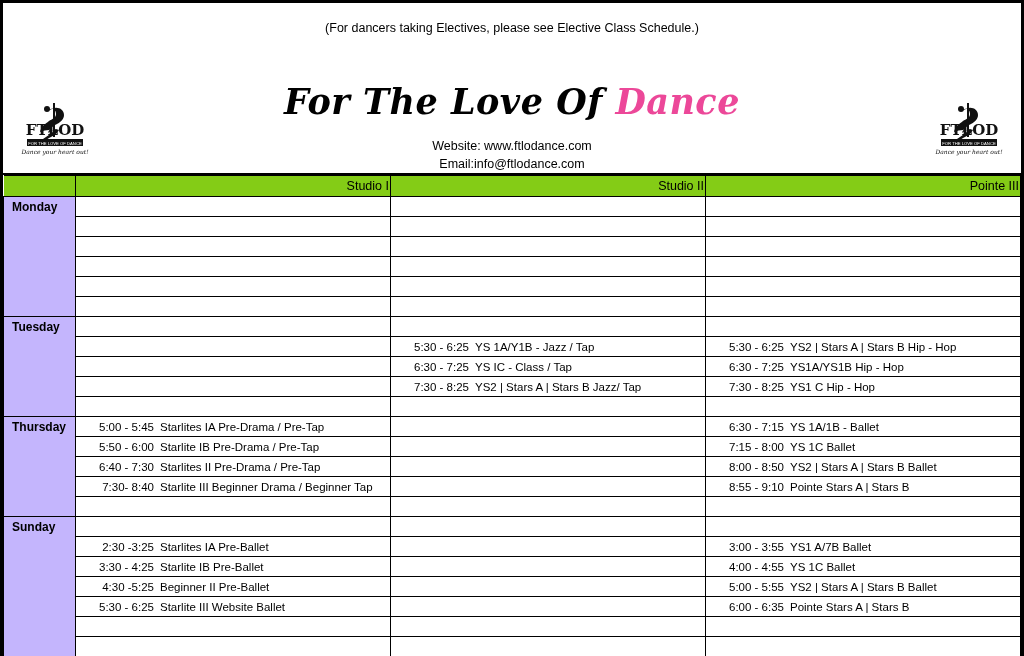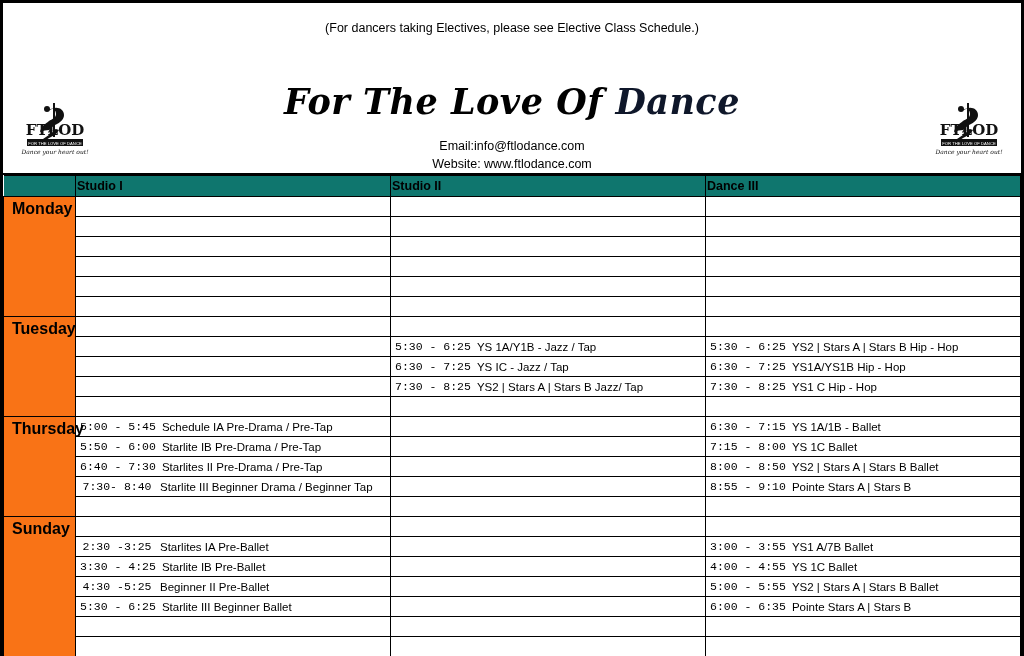--- a/index.html
+++ b/index.html
@@ -44,21 +44,21 @@
     left: 0;
     width: 100%;
     text-align: center;
     font-family: "DejaVu Serif", serif;
     font-style: italic;
     font-size: 35px;
     font-weight: bold;
     letter-spacing: 0.5px;
     white-space: nowrap;
   }
-  .title .part2 { color: #0f172a; }
+  .title .part2 { color: #ec4899; }
   .contact {
     position: absolute;
     top: 134px;
     left: 0;
     width: 100%;
     text-align: center;
     font-size: 12.5px;
     line-height: 18px;
     color: #000000;
   }
@@ -78,61 +78,60 @@
     width: 100%;
     table-layout: fixed;
   }
   table.sched col.day { width: 72px; }
   table.sched col.studio { width: 315px; }
   .colhead td {
     border: 1px solid #000000;
     border-left: none;
     border-right: none;
     height: 18px;
-    text-align: left;
-    font-weight: bold;
+    text-align: right;
+    font-weight: normal;
     font-size: 12.5px;
-    background: #0f766e;
+    background: #84cc16;
   }
   .colhead td.dayblank {
     border-right: 1px solid #000000;
   }
   .colhead td.stu {
     border-right: 1px solid #000000;
   }
   td.daycell {
     border: 1px solid #000000;
     border-top: 1px solid #000000;
     vertical-align: top;
     font-weight: bold;
-    font-size: 16px;
+    font-size: 12px;
     padding: 3px 0 0 8px;
-    background: #f97316;
+    background: #c4b5fd;
     white-space: nowrap;
   }
   td.slot {
     border: 1px solid #000000;
     height: 19px;
     font-size: 11.5px;
     padding: 0;
     background: #ffffff;
     overflow: hidden;
   }
   .slotinner {
     display: flex;
     align-items: center;
     height: 19px;
     padding-left: 4px;
     white-space: nowrap;
   }
   .slotinner .time {
     display: inline-block;
     min-width: 74px;
-    text-align: center;
-    font-family: Liberation Mono, monospace;
+    text-align: right;
   }
   .slotinner .label {
     padding-left: 6px;
   }
   
   .f-pink   { background: #ffaad4; }
   .f-peach  { background: #fad3ac; }
   .f-blue   { background: #66ccff; }
   .f-green  { background: #9ad86e; }
   .f-purple { background: #e07ef0; }
@@ -145,22 +144,22 @@
 
 <div class="page">
 
   <div class="header">
 
     <div class="elective-note">(For dancers taking Electives, please see Elective Class Schedule.)</div>
 
     <div class="title"><span>For The Love Of </span><span class="part2">Dance</span></div>
 
     <div class="contact">
+      <div>Website: www.ftlodance.com</div>
       <div>Email:info@ftlodance.com</div>
-      <div>Website: www.ftlodance.com</div>
     </div>
 
     <div class="logo left">
       <svg width="76" height="62" viewBox="0 0 76 62">
         <rect x="0" y="0" width="76" height="62" fill="#ffffff"></rect>
 
         <rect x="36" y="2" width="2" height="34" fill="#111111"></rect>
         <path d="M30 10 c4 -4 9 -2 9 3 c0 4 -4 5 -7 7 c-4 3 -8 6 -9 11 c5 -2 10 -3 14 -1 c-3 3 -7 5 -11 8 c-3 2 -5 4 -5 6 l4 0 c1 -3 4 -5 7 -7 c4 -2 8 -4 10 -8 l-3 -1 c-3 1 -6 2 -8 4 c1 -4 5 -7 9 -9 c4 -2 7 -5 7 -9 c0 -6 -7 -9 -12 -6 z" fill="#111111"></path>
         <circle cx="30" cy="8" r="3" fill="#111111"></circle>
         <text x="38" y="34" font-family="DejaVu Serif, serif" font-size="15" font-weight="bold" fill="#111111" text-anchor="middle">FTLOD</text>
@@ -189,21 +188,21 @@
       <col class="day">
         <col class="studio">
         <col class="studio">
         <col class="studio">
     </colgroup>
     <tbody id="table-body">
         <tr class="colhead">
           <td class="dayblank"></td>
           <td class="stu">Studio I</td>
           <td class="stu">Studio II</td>
-          <td class="stu">Dance III</td>
+          <td class="stu">Pointe III</td>
         </tr>
         <tr>
           <td class="daycell" rowspan="6">Monday</td>
           <td class="slot f-none"></td>
           <td class="slot f-none"></td>
           <td class="slot f-none"></td>
         </tr>
         <tr>
           <td class="slot f-none"></td>
           <td class="slot f-none"></td>
@@ -248,21 +247,21 @@
               <span class="time">5:30 -  6:25</span>
               <span class="label">YS2 | Stars A | Stars B Hip - Hop</span>
             </div>
           </td>
         </tr>
         <tr>
           <td class="slot f-none"></td>
           <td class="slot f-purple">
             <div class="slotinner">
               <span class="time">6:30 -  7:25</span>
-              <span class="label">YS IC - Jazz / Tap</span>
+              <span class="label">YS IC - Class / Tap</span>
             </div>
           </td>
           <td class="slot f-orange">
             <div class="slotinner">
               <span class="time">6:30 -  7:25</span>
               <span class="label">YS1A/YS1B Hip - Hop</span>
             </div>
           </td>
         </tr>
         <tr>
@@ -283,21 +282,21 @@
         <tr>
           <td class="slot f-none"></td>
           <td class="slot f-none"></td>
           <td class="slot f-none"></td>
         </tr>
         <tr>
           <td class="daycell" rowspan="5">Thursday</td>
           <td class="slot f-pink">
             <div class="slotinner">
               <span class="time">5:00 - 5:45</span>
-              <span class="label">Schedule IA  Pre-Drama / Pre-Tap</span>
+              <span class="label">Starlites IA  Pre-Drama / Pre-Tap</span>
             </div>
           </td>
           <td class="slot f-none"></td>
           <td class="slot f-green">
             <div class="slotinner">
               <span class="time">6:30 - 7:15</span>
               <span class="label">YS 1A/1B - Ballet</span>
             </div>
           </td>
         </tr>
@@ -399,21 +398,21 @@
             <div class="slotinner">
               <span class="time">5:00 - 5:55</span>
               <span class="label">YS2 | Stars A | Stars B  Ballet</span>
             </div>
           </td>
         </tr>
         <tr>
           <td class="slot f-blue">
             <div class="slotinner">
               <span class="time">5:30 - 6:25</span>
-              <span class="label">Starlite III   Beginner Ballet</span>
+              <span class="label">Starlite III   Website Ballet</span>
             </div>
           </td>
           <td class="slot f-none"></td>
           <td class="slot f-yellow">
             <div class="slotinner">
               <span class="time">6:00 - 6:35</span>
               <span class="label">Pointe Stars A | Stars B</span>
             </div>
           </td>
         </tr>

